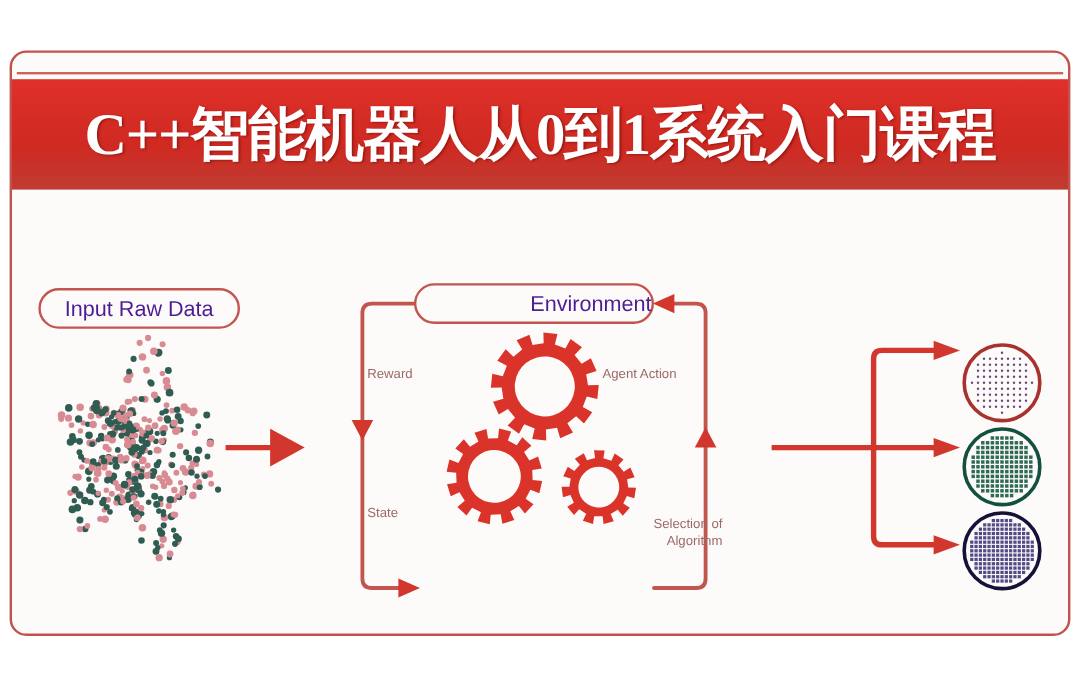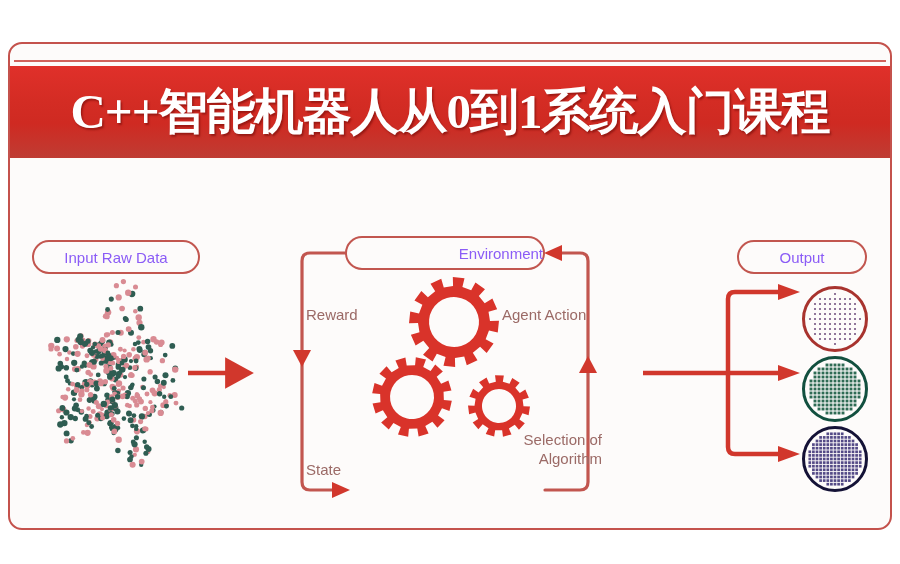--- a/index.html
+++ b/index.html
@@ -82,39 +82,39 @@
   
   .pill {
     position: absolute;
     box-sizing: border-box;
     border: 2.5px solid #c2564f;
     border-radius: 22px;
     background: transparent;
     display: flex;
     align-items: center;
     justify-content: center;
-    color: #8b5cf6;
-    font-size: 15px;
+    color: #4c1d95;
+    font-size: 18px;
     font-family: "Liberation Sans", sans-serif;
   }
   .pill-input  { left: 22px;  top: 72px;  width: 168px; height: 34px; }
   .pill-env    { left: 335px; top: 68px;  width: 200px; height: 34px; justify-content: flex-end; }
   .pill-agent  { left: 335px; top: 305px; width: 200px; height: 34px; }
   .pill-output { left: 727px; top: 72px;  width: 130px; height: 34px; }
 
   
   .loop-label {
     position: absolute;
     color: #9b6a66;
-    font-size: 15px;
+    font-size: 11px;
     font-family: "Liberation Sans", sans-serif;
     white-space: nowrap;
   }
   .lbl-reward   { left: 296px; top: 138px; }
-  .lbl-state    { left: 296px; top: 254px; margin-top: 39px; }
+  .lbl-state    { left: 296px; top: 254px; }
   .lbl-best     { left: 492px; top: 138px; }
   .lbl-sel      { left: 492px; top: 250px; width: 100px; text-align: right; line-height: 1.25; white-space: normal; margin-top: 13px; }
 
   
   .artwork {
     position: absolute;
     left: 0;
     top: 0;
     width: 880px;
     height: 358px;
@@ -1012,23 +1012,20 @@
           <rect x="848.85" y="296.85" width="2.70" height="2.70" fill="#534a86"></rect>
         </g>
     </svg>
 
     <div class="pill pill-input">
       <span>Input Raw Data</span>
     </div>
     <div class="pill pill-env">
       <span>Environment</span>
     </div>
-    <div class="pill pill-output">
-      <span>Output</span>
-    </div>
 
     <div class="loop-label lbl-reward">Reward</div>
     <div class="loop-label lbl-state">State</div>
     <div class="loop-label lbl-best">Agent Action</div>
     <div class="loop-label lbl-sel">
       <div>Selection of</div>
       <div>Algorithm</div>
     </div>
 
     <div class="out-circle oc1"></div>

